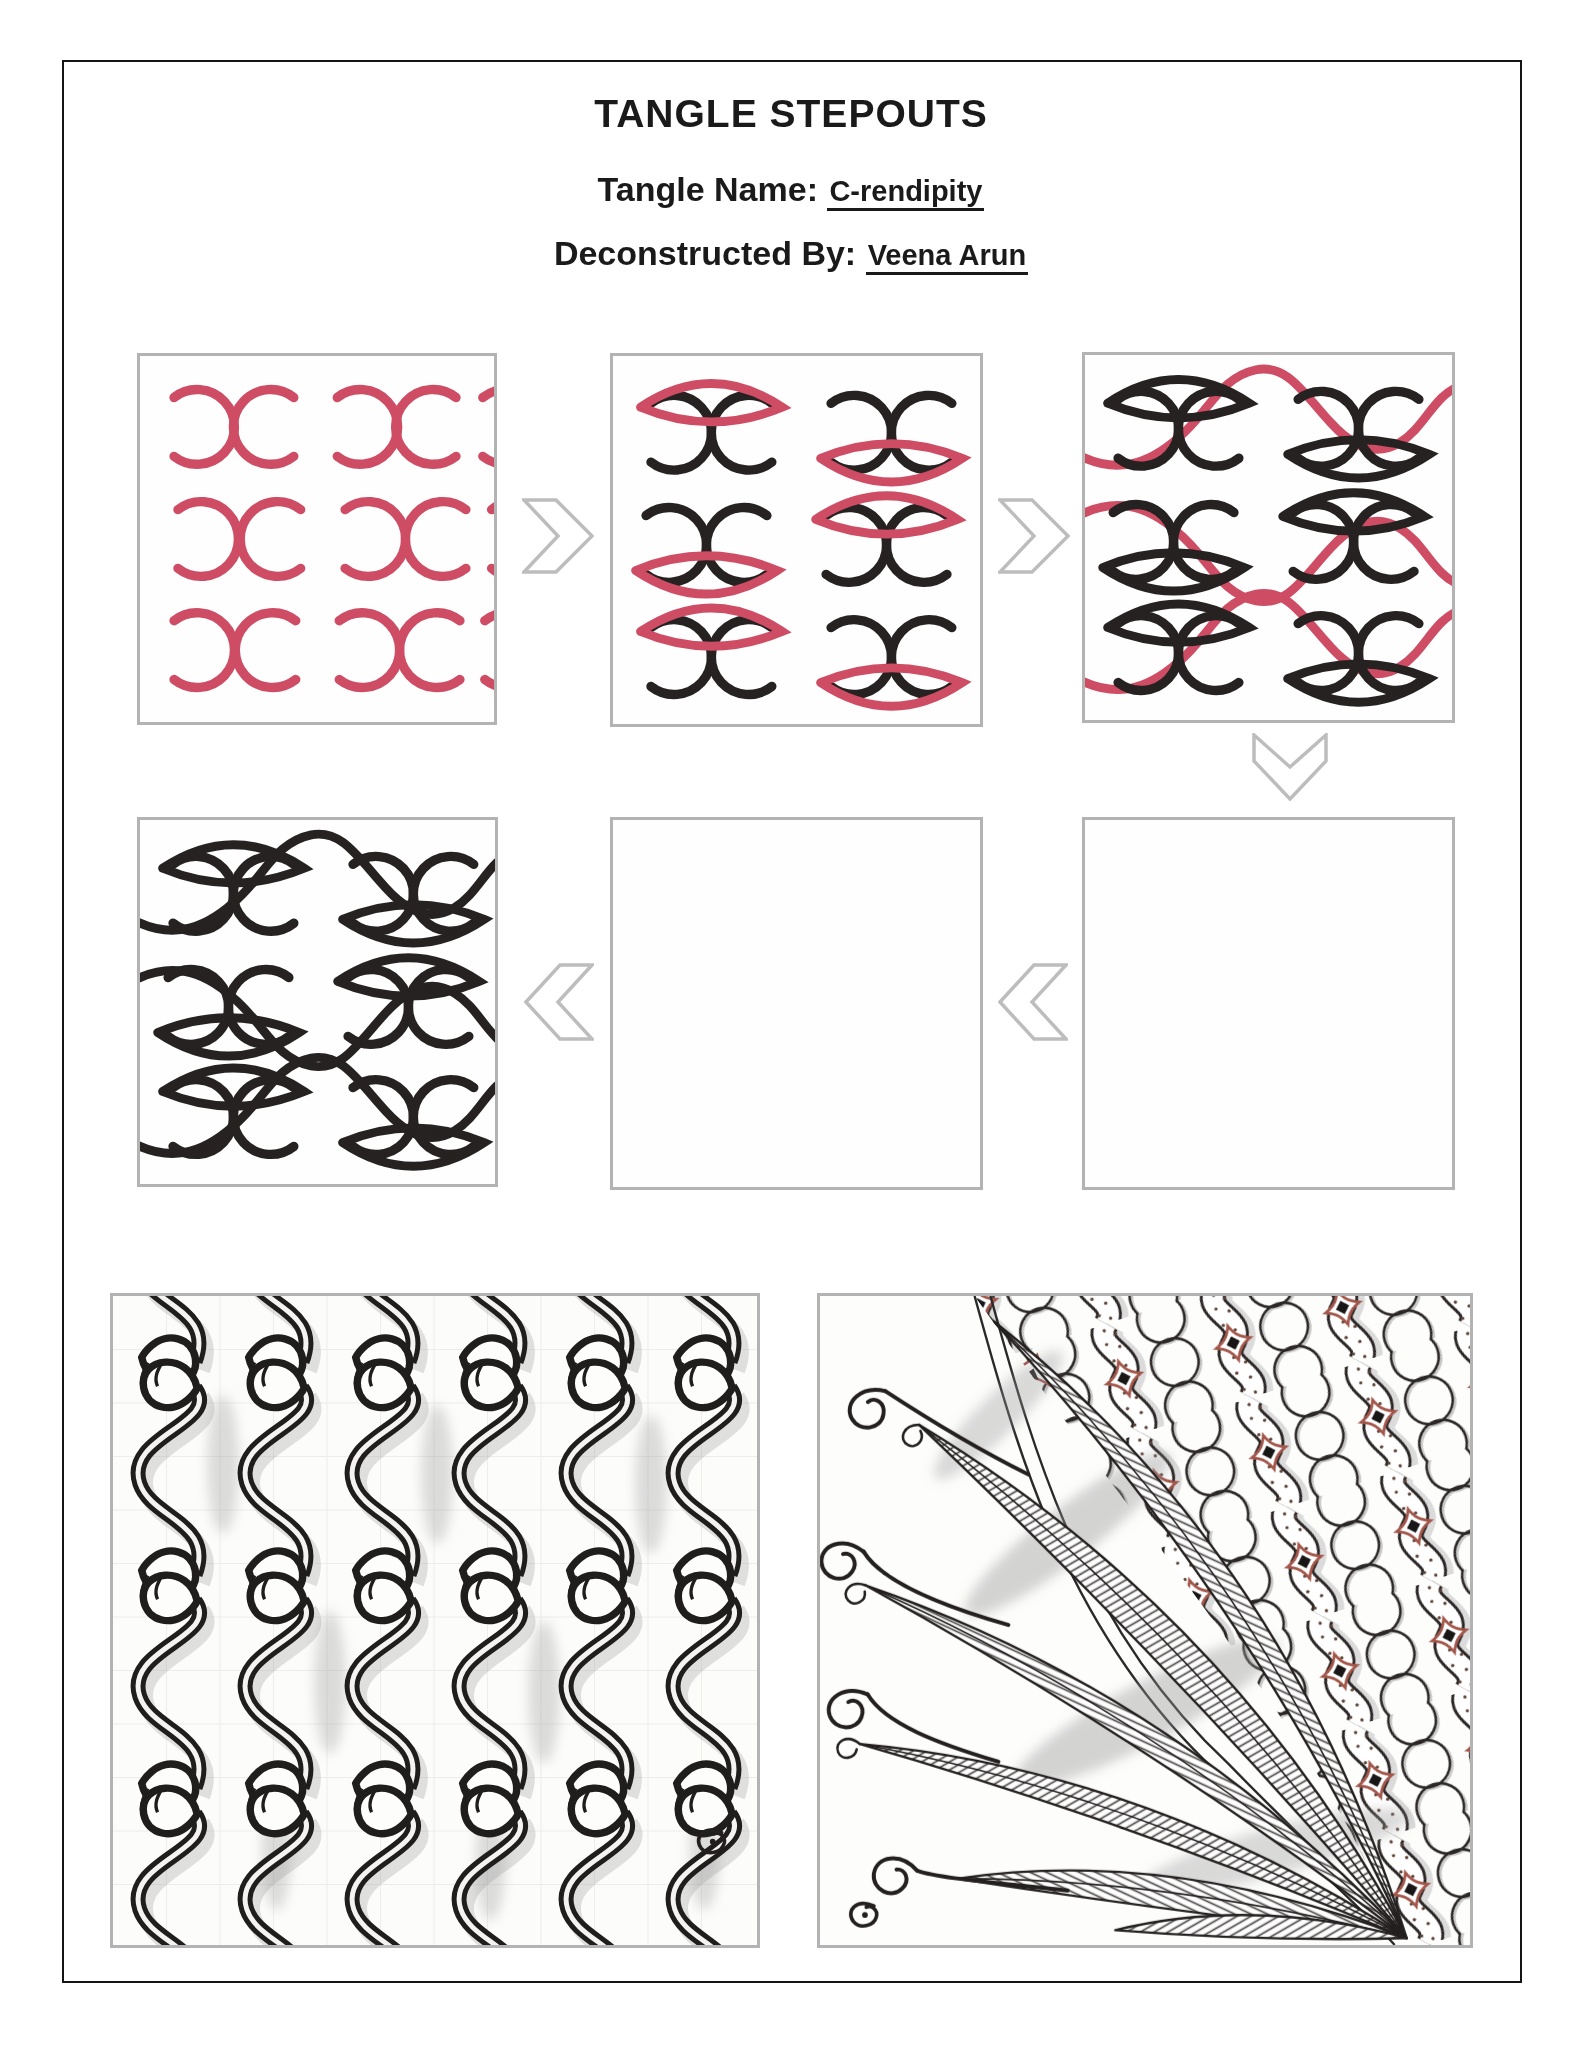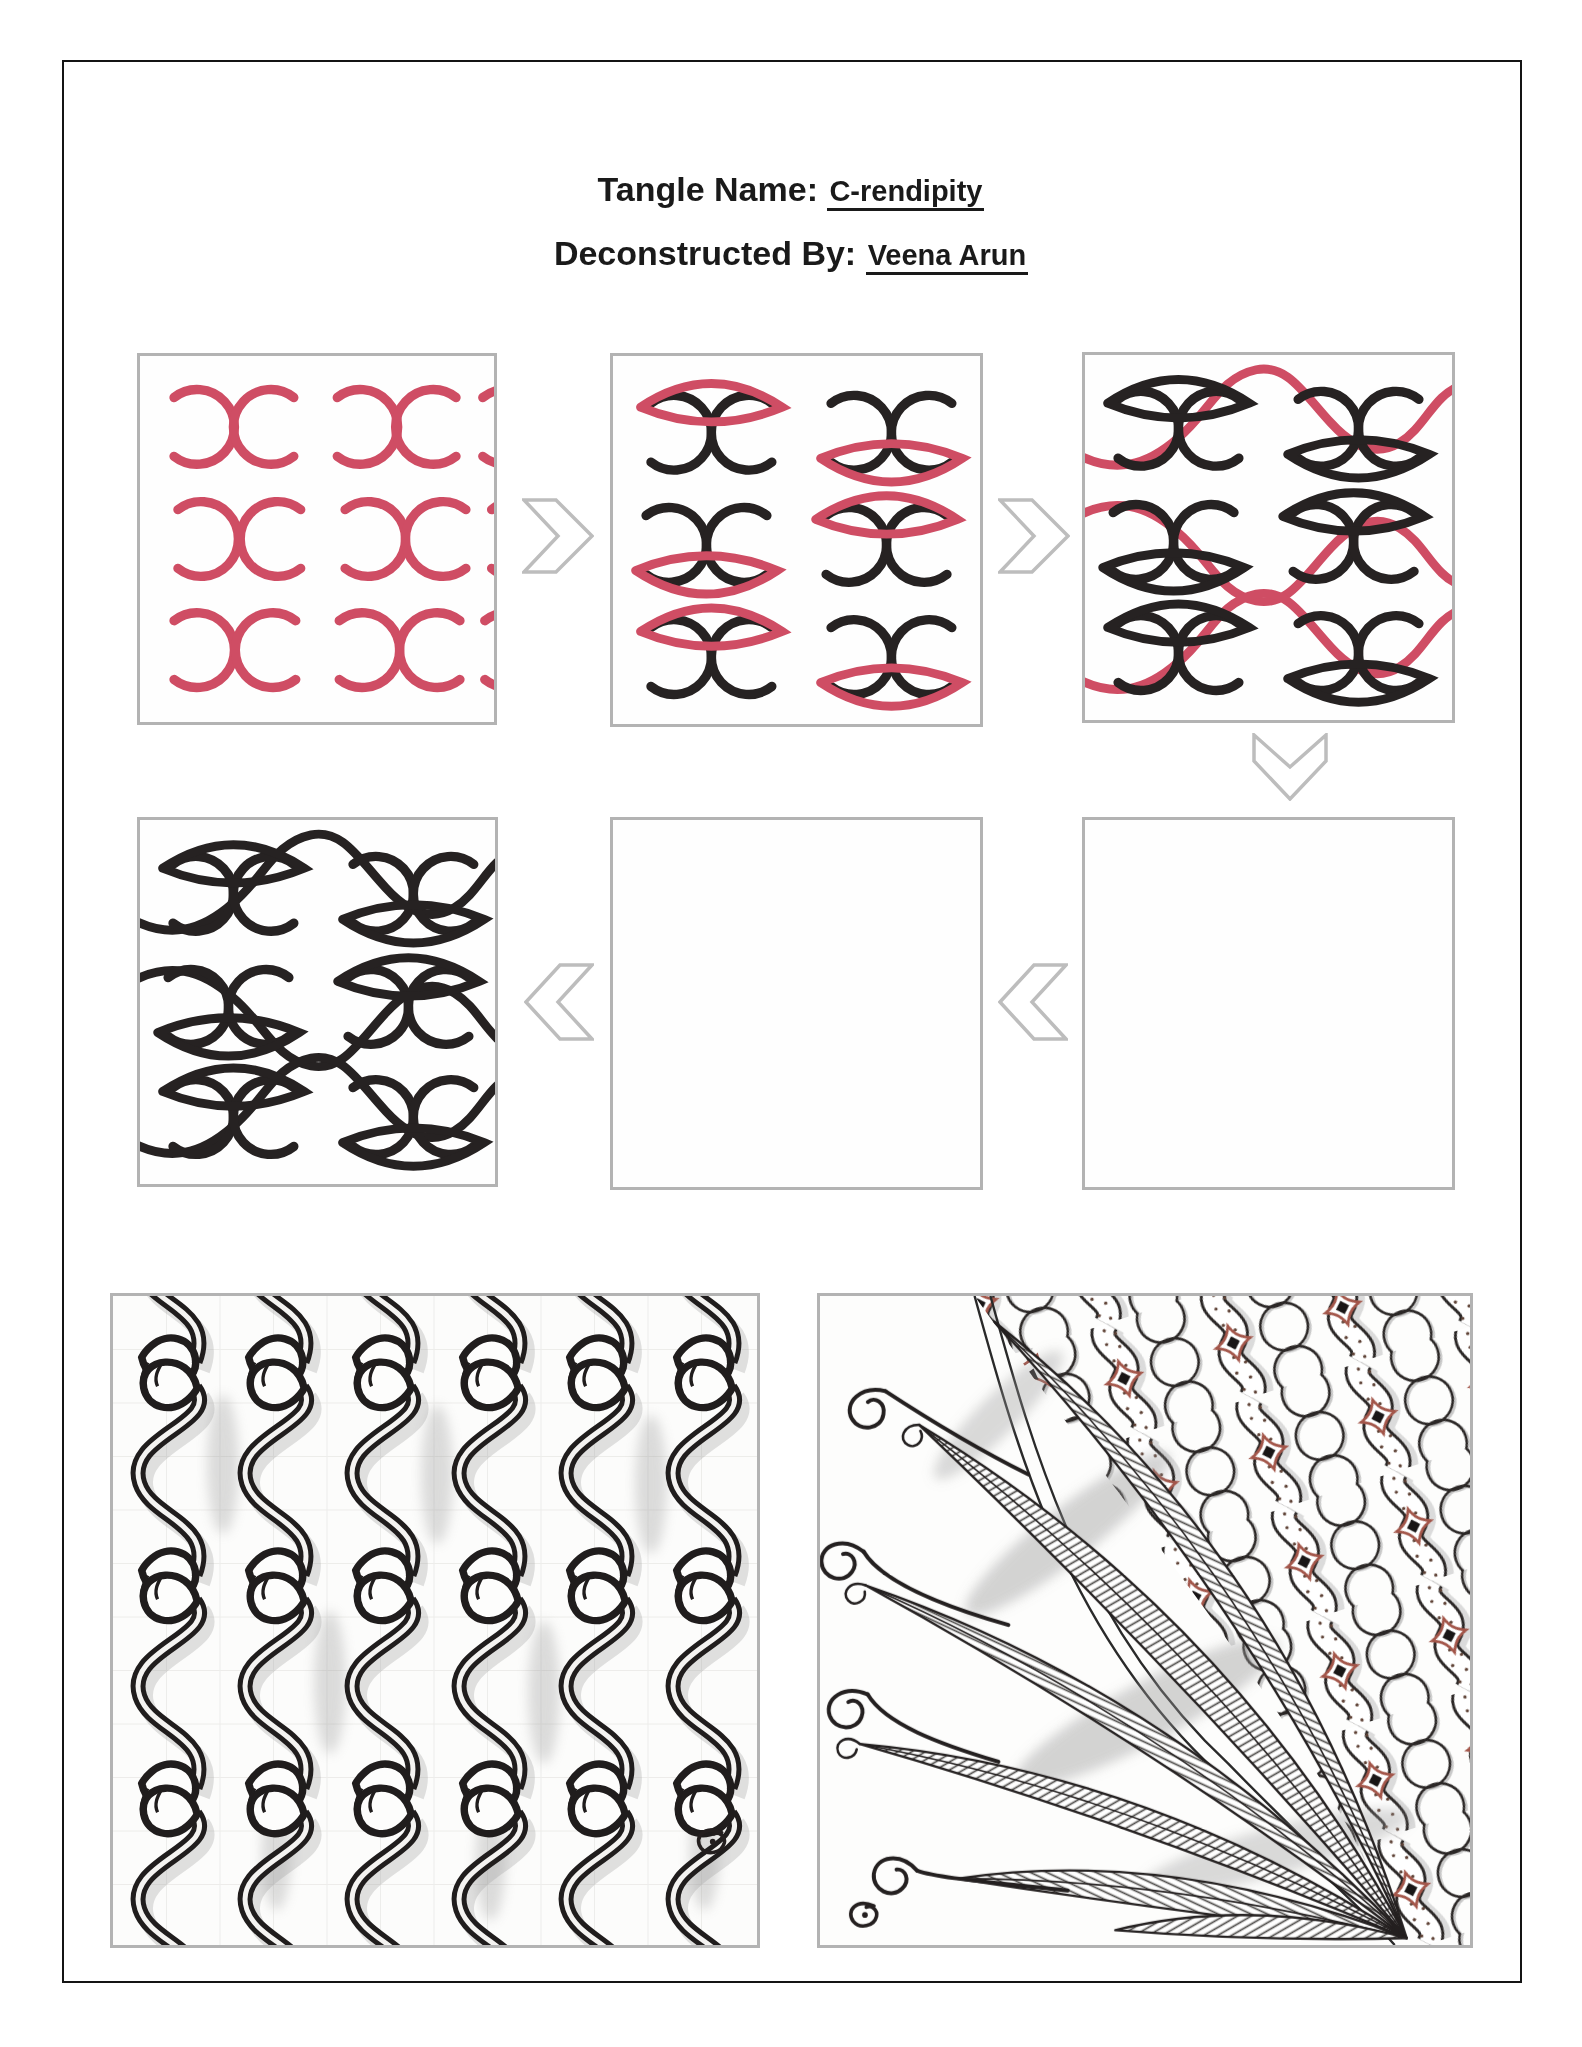--- a/index.html
+++ b/index.html
@@ -116,20 +116,21 @@
         <path d="M 34,51 L 41,58 L 34,65 L 27,58 Z" fill="#191616"></path>
       </pattern>
       <clipPath id="patClip">
         <path d="M 156,0 L 656,0 L 656,655 L 580,655 C 548,500 340,260 156,0 Z"></path>
       </clipPath>
     </defs>
   </svg>
 
   <div class="page-border"></div>
 
+  <div class="doc-title">TANGLE STEPOUTS</div>
 
   <div class="field-line line-name">
     <span>Tangle Name:</span>
     <span class="value">C-rendipity</span>
   </div>
 
   <div class="field-line line-decon">
     <span>Deconstructed By:</span>
     <span class="value">Veena Arun</span>
   </div>

